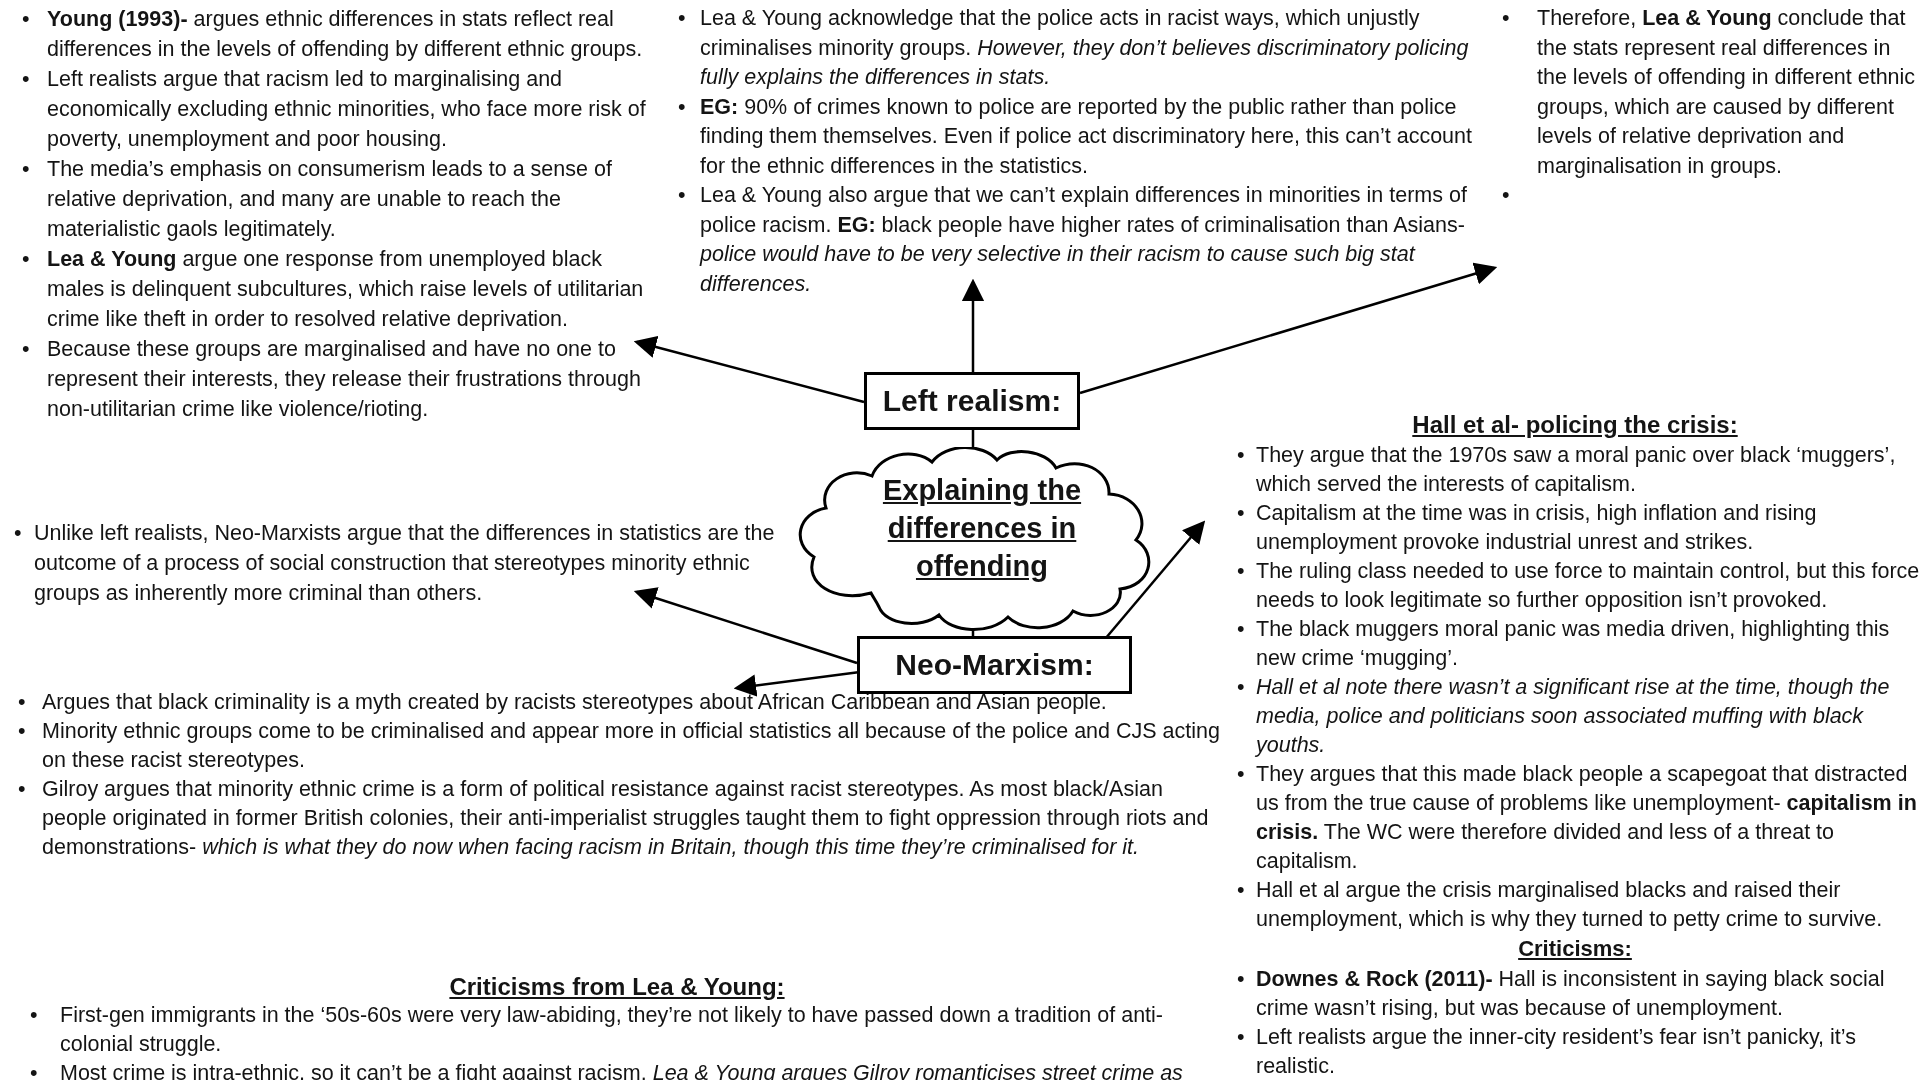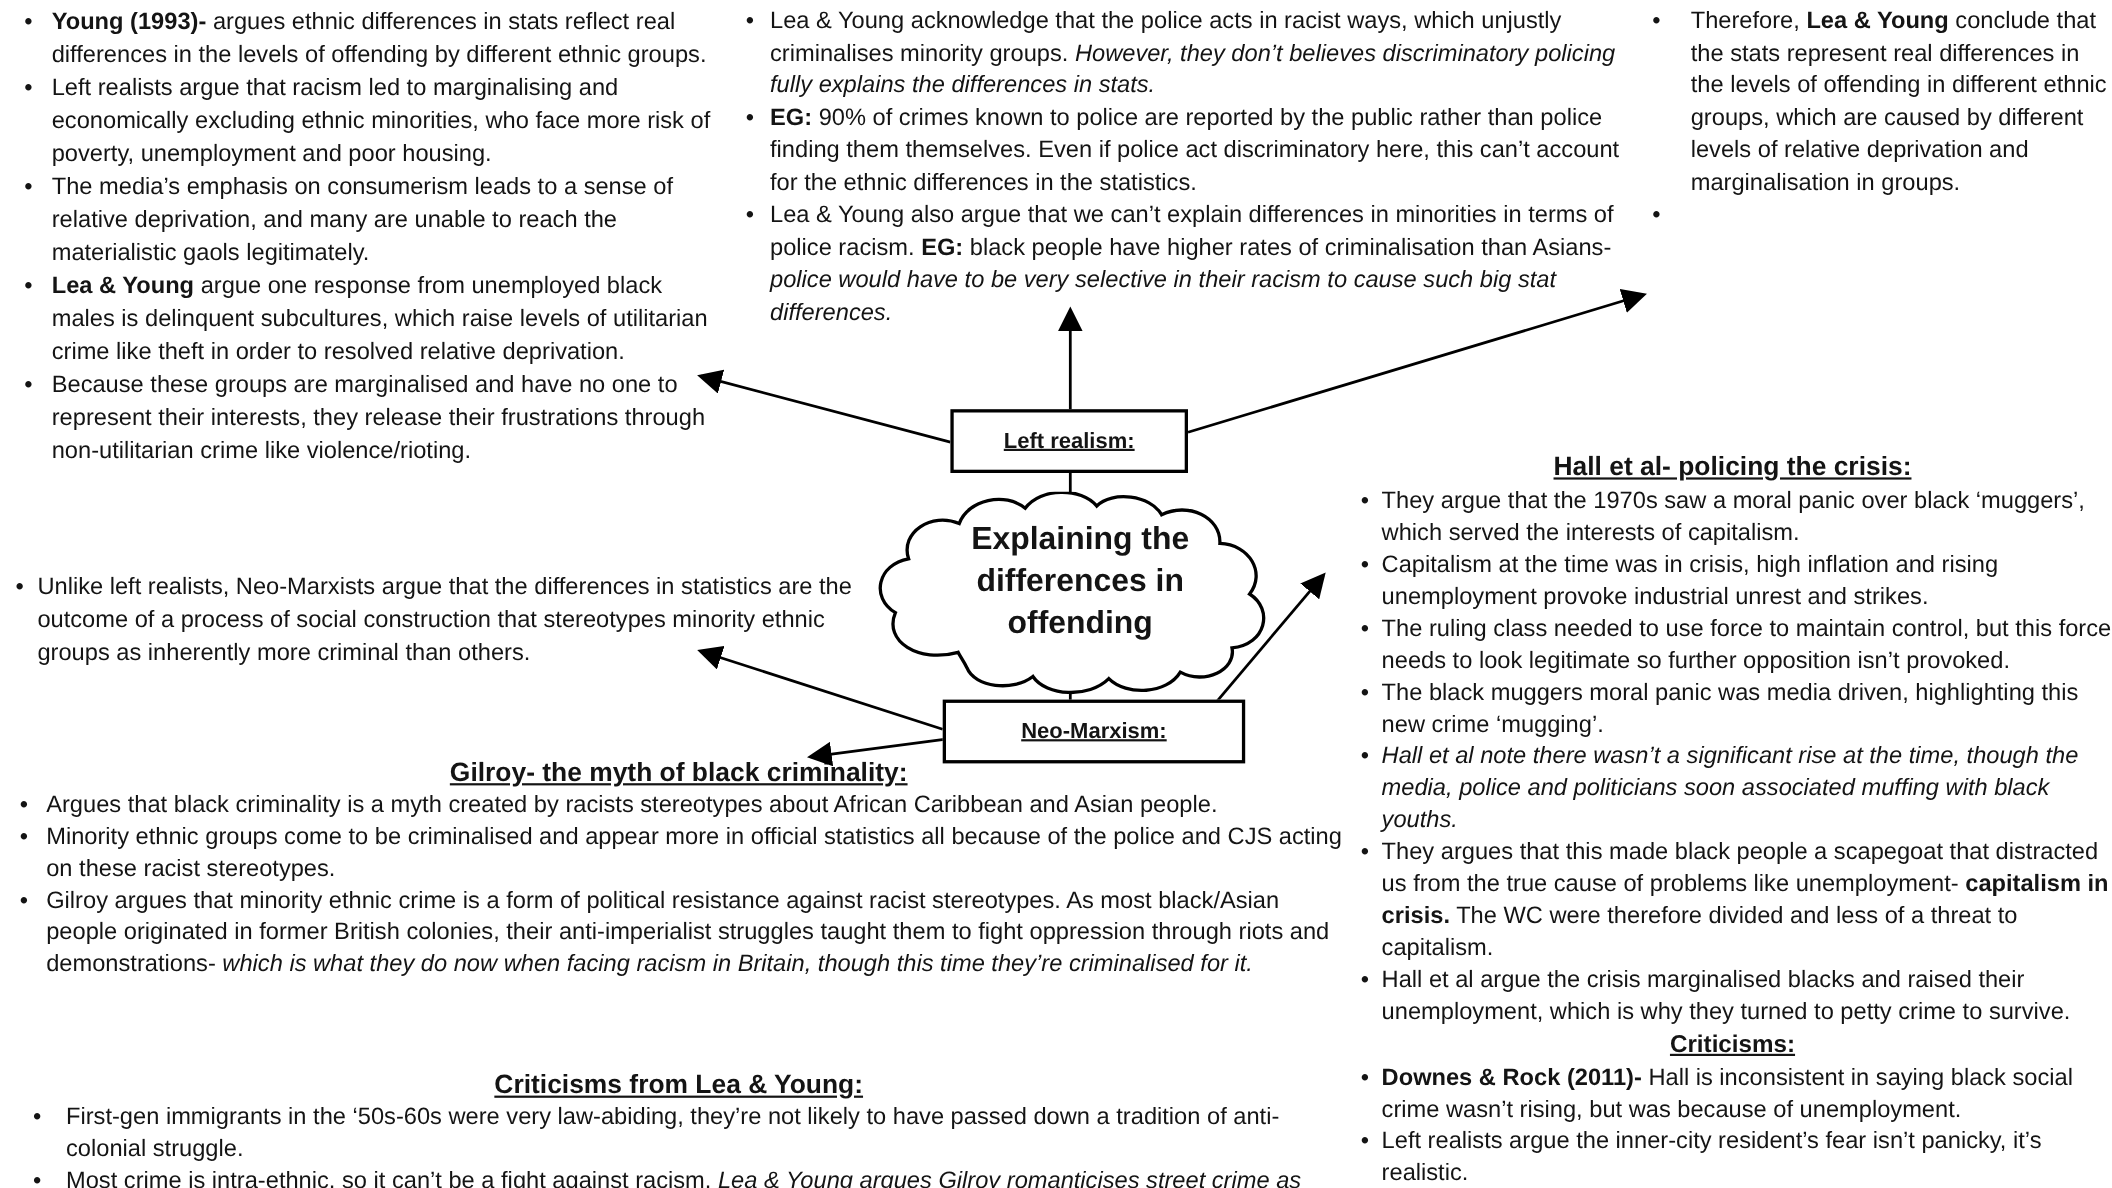--- a/index.html
+++ b/index.html
@@ -27,26 +27,26 @@
   
   #right-col { left:1493px; top:4px; width:424px; font-size:21.5px; line-height:29.5px; }
   #right-col .marker { width:44px; padding-left:9px; }
 
   
   #connector-svg { left:0; top:0; width:1920px; height:1080px; z-index:1; pointer-events:none; }
   #cloud-wrap { left:793px; top:447px; width:378px; height:186px; z-index:2; }
   #cloud-wrap svg { position:absolute; left:0; top:0; width:100%; height:100%; }
   #cloud-text { position:absolute; left:0; top:24px; width:100%; text-align:center;
                 font-size:29px; font-weight:bold; line-height:38px; z-index:3; }
-  #cloud-text div { }
+  #cloud-text div { text-decoration:underline; }
   .node-box { border:3px solid #000; background:#fff; display:flex; align-items:center;
               justify-content:center; z-index:3; }
   #box-left-realism { left:864px; top:372px; width:216px; height:58px; }
   #box-neo-marxism  { left:857px; top:636px; width:275px; height:58px; }
-  .node-label { font-weight:bold; text-decoration:underline; font-size:20px; white-space:nowrap; }
+  .node-label { font-weight:bold; font-size:30px; white-space:nowrap; }
 
   
   #gilroy { left:8px; top:688px; width:1218px; font-size:21.5px; line-height:29px; }
   #gilroy .section-title { text-align:center; font-size:24px; }
   #gilroy .bullets .marker { width:34px; padding-left:10px; }
   #crit-ly { left:8px; top:972px; width:1218px; font-size:21.5px; line-height:29px; }
   #crit-ly .section-title { text-align:center; font-size:24px; }
   #crit-ly .bullets .marker { width:52px; padding-left:22px; }
 
   
@@ -156,21 +156,20 @@
     <div>differences in</div>
     <div>offending</div>
   </div>
 </div>
 
 <div id="box-neo-marxism" class="abs node-box">
   <span class="node-label">Neo-Marxism:</span>
 </div>
 
 <div id="gilroy" class="abs">
-  <div class="section-title">Gilroy- the myth of black criminality:</div>
   <div class="bullets">
       <div class="bullet-item">
         <span class="marker">•</span>
         <span class="txt"><span>Argues that black criminality is a myth created by racists stereotypes about African Caribbean and Asian people.</span></span>
       </div>
       <div class="bullet-item">
         <span class="marker">•</span>
         <span class="txt"><span>Minority ethnic groups come to be criminalised and appear more in official statistics all because of the police and CJS acting on these racist stereotypes.</span></span>
       </div>
       <div class="bullet-item">

